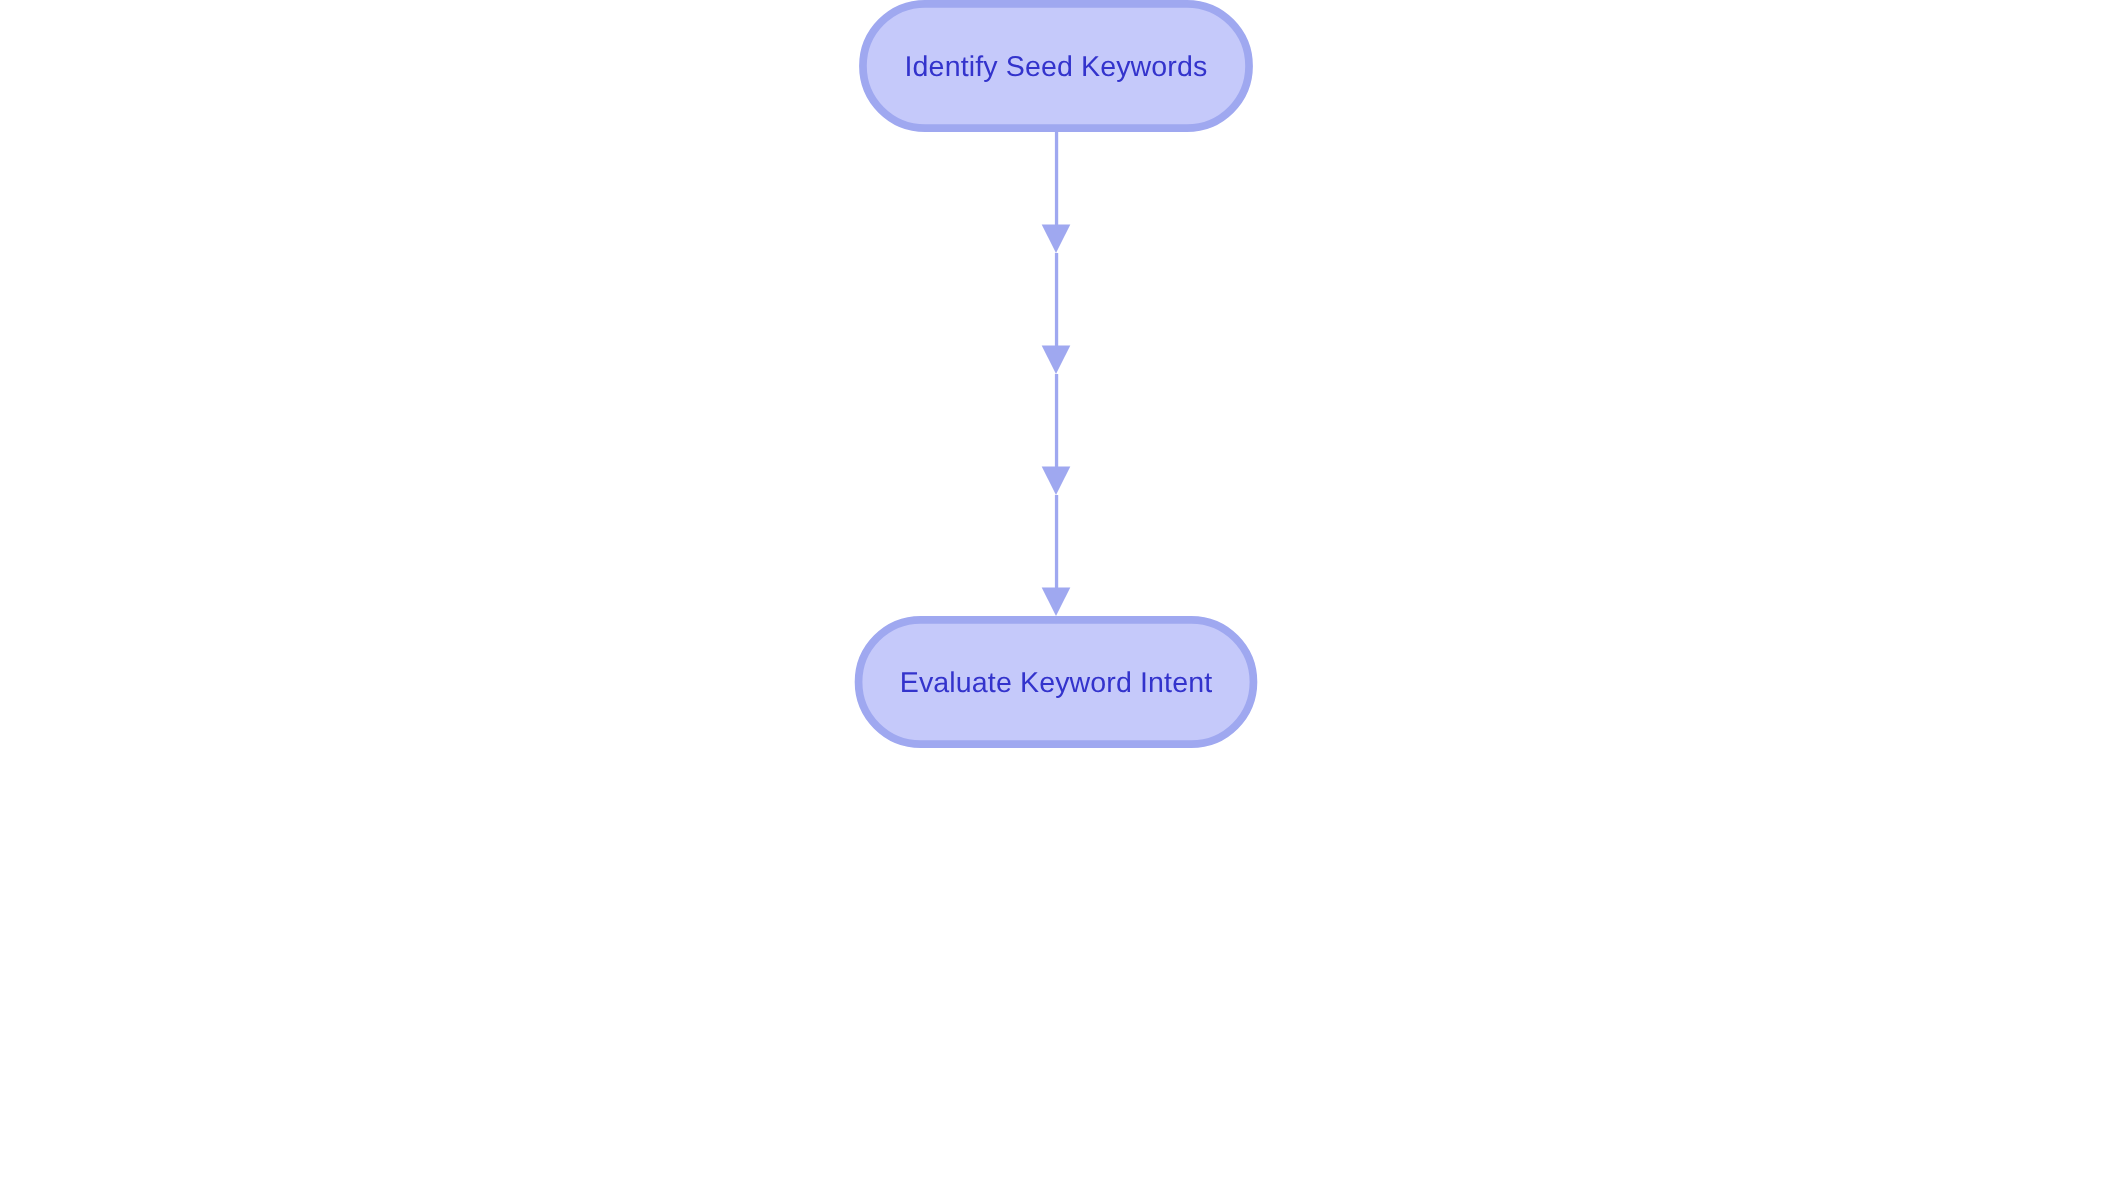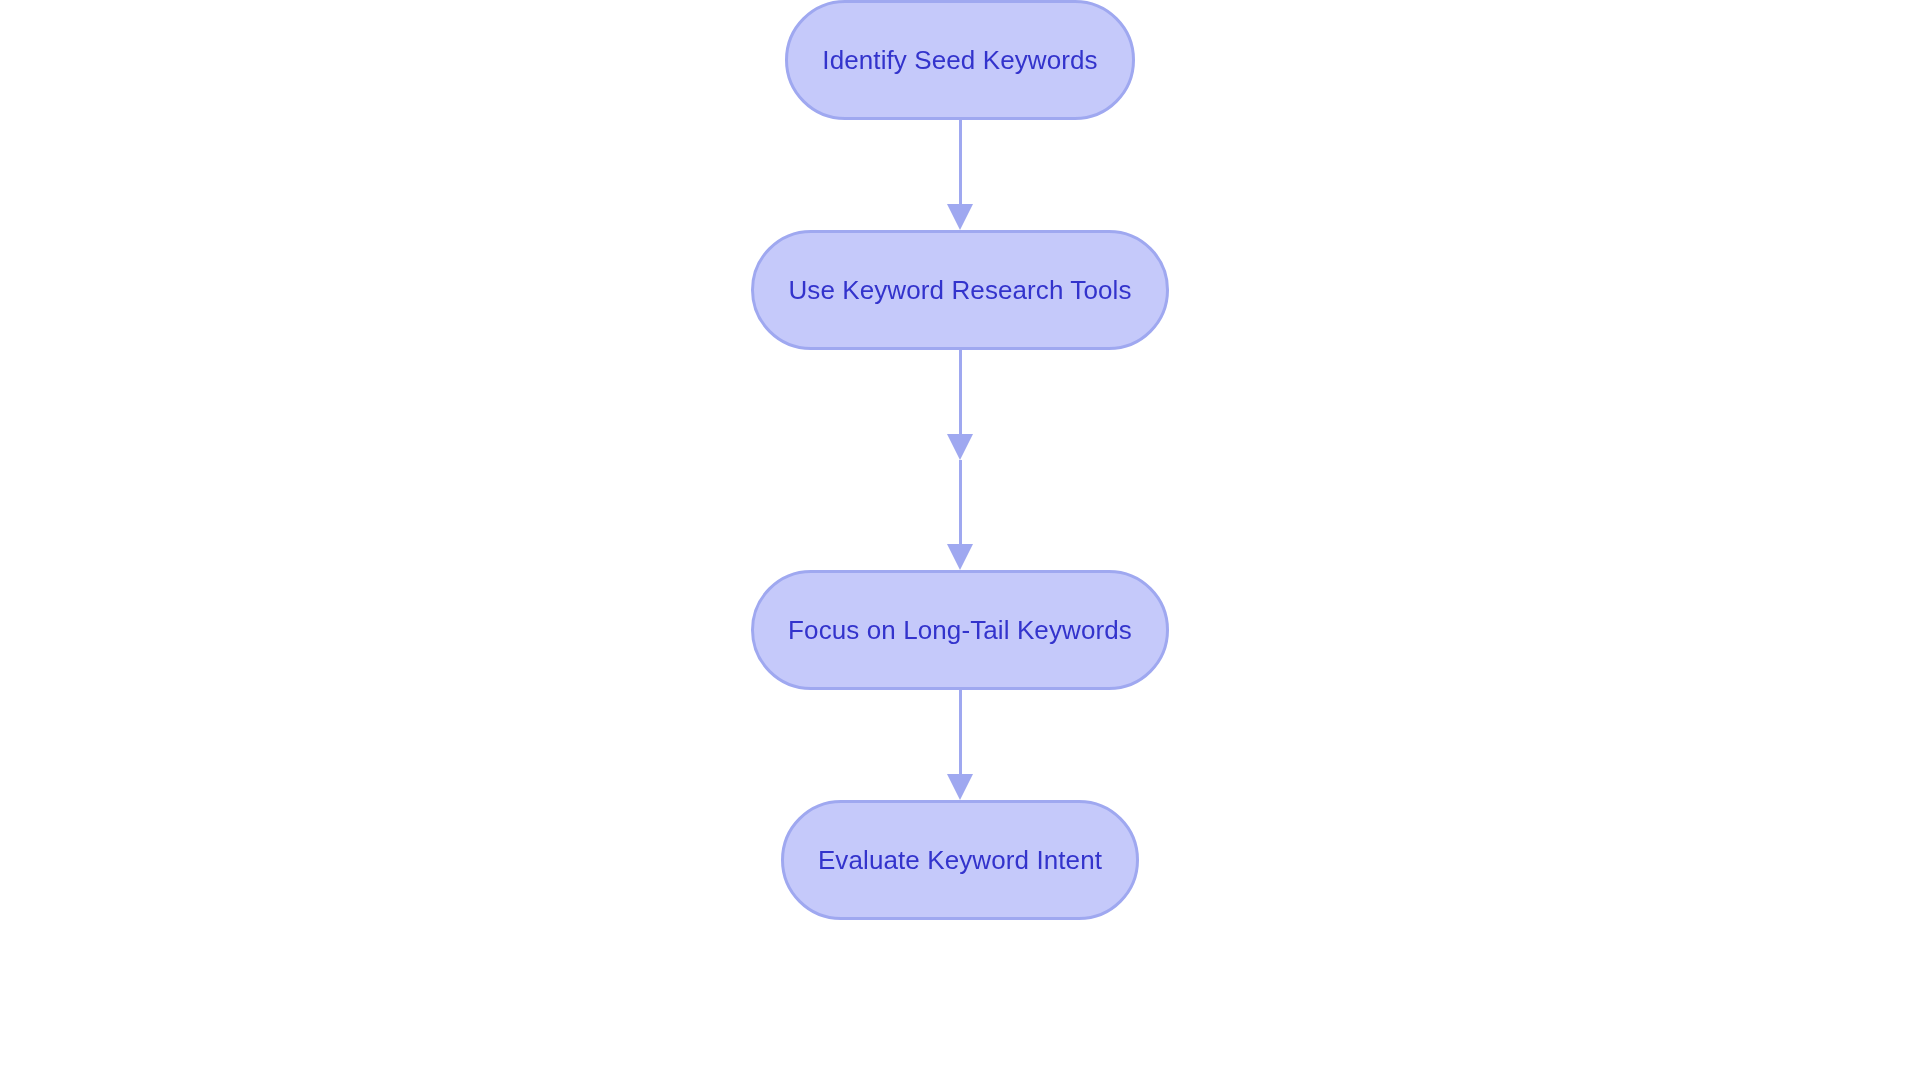--- a/index.html
+++ b/index.html
@@ -30,21 +30,21 @@
     height: 1083px;
     display: flex;
     flex-direction: column;
     align-items: center;
   }
 
   
   .node {
     box-sizing: border-box;
     height: 120px;
-    border: 3px solid #d946ef;
+    border: 7px solid #d946ef;
     background: #c5c9fa;
     border-radius: 60px;
     display: flex;
     align-items: center;
     justify-content: center;
     padding: 0 34px;
     position: relative;
     z-index: 2;
   }
   .node-label {
@@ -89,38 +89,32 @@
 
     <div class="node" style="background: rgb(197, 201, 250); border-color: rgb(159, 168, 240);">
       <span class="node-label" style="color: rgb(51, 51, 204);">Identify Seed Keywords</span>
     </div>
 
     <div class="connector">
       <div class="connector-line" style="background: rgb(159, 168, 240);"></div>
       <div class="connector-arrowhead" style="border-top-color: rgb(159, 168, 240);"></div>
     </div>
 
-    <div class="node" style="background: rgb(197, 201, 250); border-color: rgb(159, 168, 240);">
-      <span class="node-label" style="color: rgb(51, 51, 204);">Use Keyword Research Tools</span>
-    </div>
 
     <div class="connector">
       <div class="connector-line" style="background: rgb(159, 168, 240);"></div>
       <div class="connector-arrowhead" style="border-top-color: rgb(159, 168, 240);"></div>
     </div>
 
 
     <div class="connector">
       <div class="connector-line" style="background: rgb(159, 168, 240);"></div>
       <div class="connector-arrowhead" style="border-top-color: rgb(159, 168, 240);"></div>
     </div>
 
-    <div class="node" style="background: rgb(197, 201, 250); border-color: rgb(159, 168, 240);">
-      <span class="node-label" style="color: rgb(51, 51, 204);">Focus on Long-Tail Keywords</span>
-    </div>
 
     <div class="connector">
       <div class="connector-line" style="background: rgb(159, 168, 240);"></div>
       <div class="connector-arrowhead" style="border-top-color: rgb(159, 168, 240);"></div>
     </div>
 
     <div class="node" style="background: rgb(197, 201, 250); border-color: rgb(159, 168, 240);">
       <span class="node-label" style="color: rgb(51, 51, 204); text-align: right;">Evaluate Keyword Intent</span>
     </div>
 

